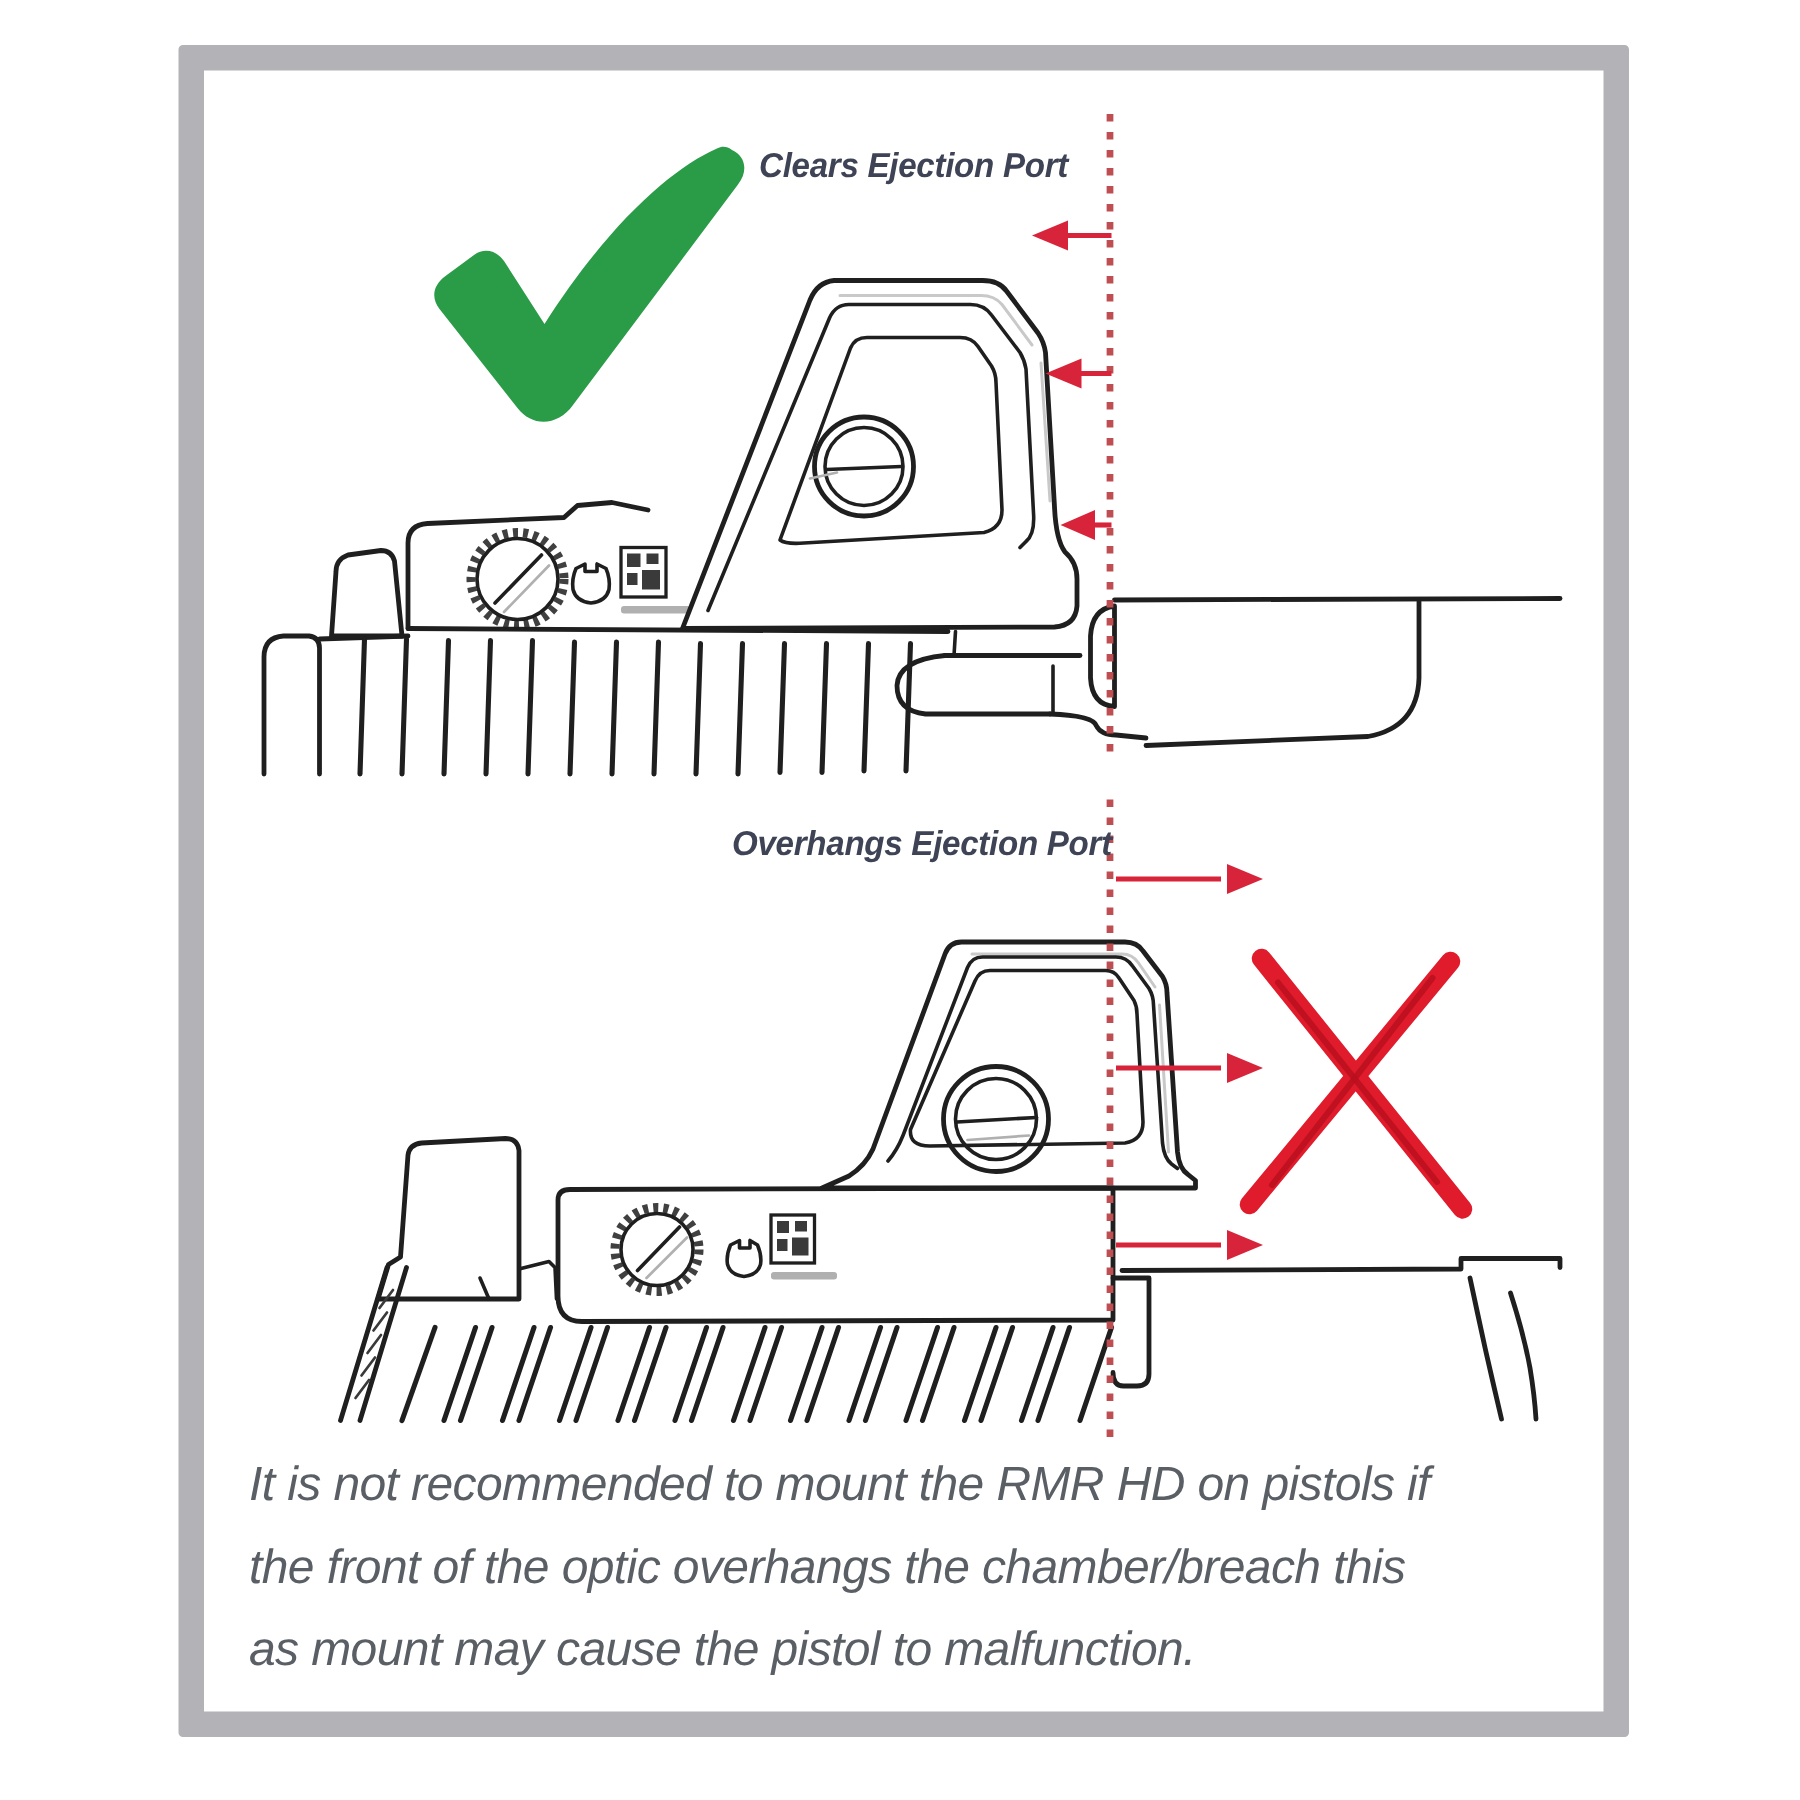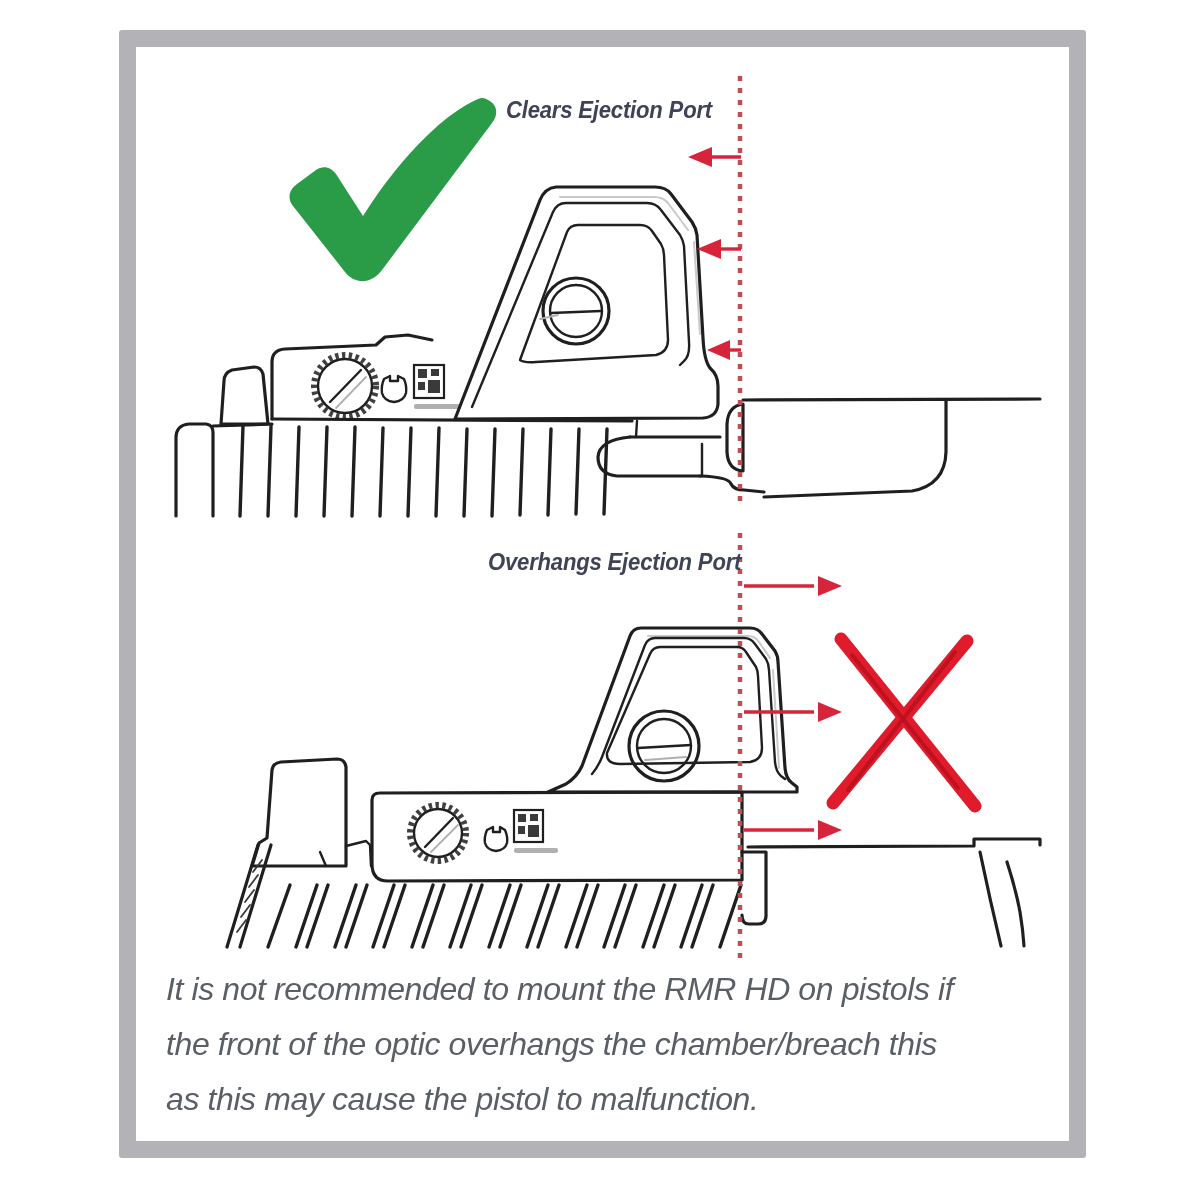--- a/index.html
+++ b/index.html
@@ -233,16 +233,16 @@
     </g>
   </svg>
 
   <div class="lbl" style="left:506px;top:97px;">Clears Ejection Port</div>
 
   <div class="lbl" style="left:488px;top:549px;">Overhangs Ejection Port</div>
 
   <div class="caption">
     <div>It is not recommended to mount the RMR HD on pistols if</div>
     <div>the front of the optic overhangs the chamber/breach this</div>
-    <div>as this may cause the pistol to malfunction.</div>
+    <div>as mount may cause the pistol to malfunction.</div>
   </div>
 
 </div>
 
 </body></html>

